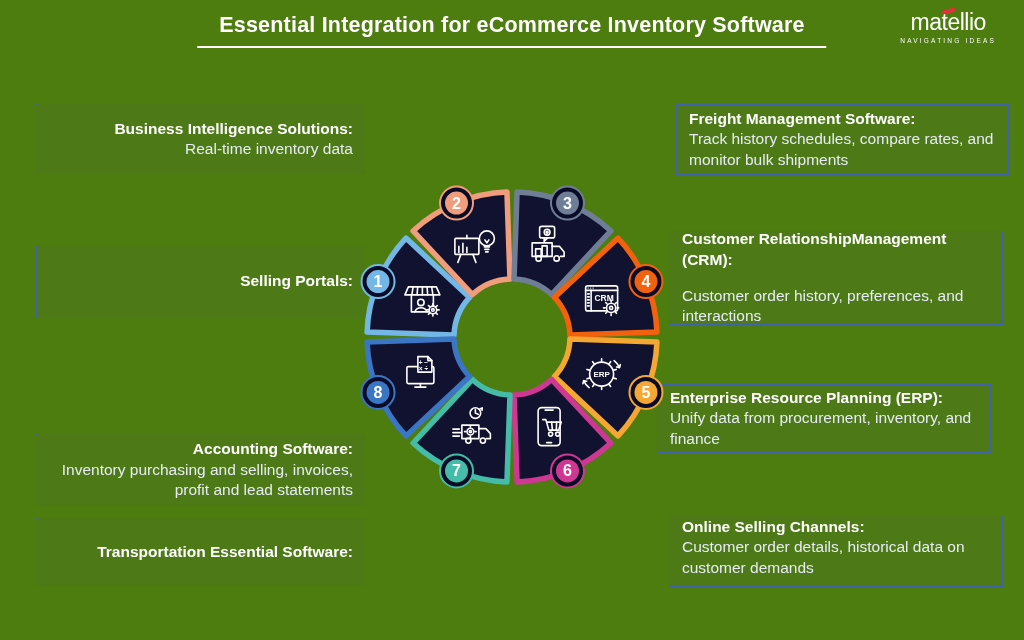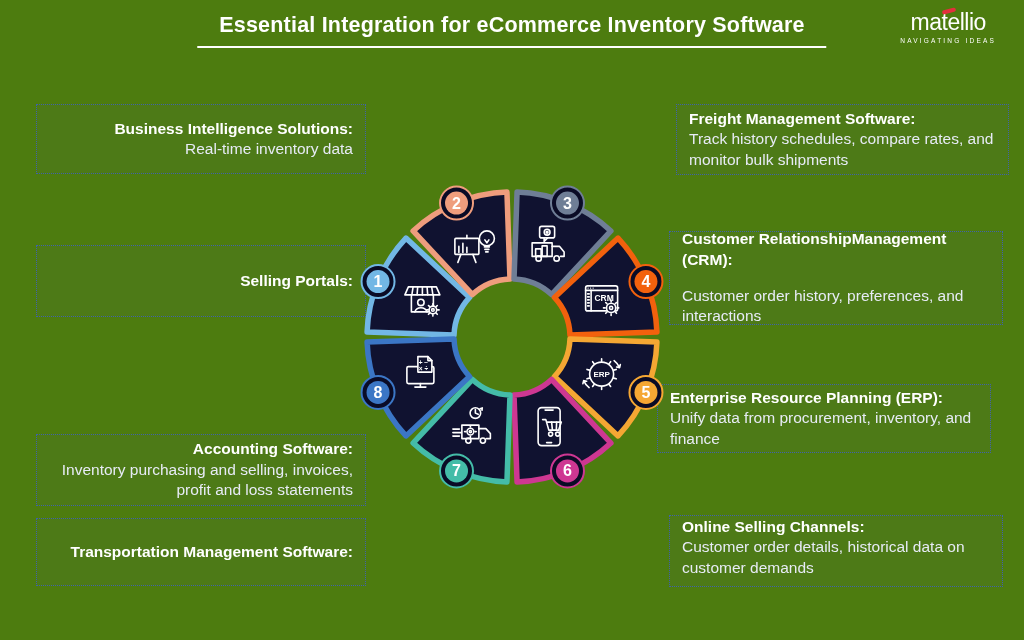--- a/index.html
+++ b/index.html
@@ -63,24 +63,24 @@
 
   <div class="ibox left l1">
     <div class="ibox-heading">Business Intelligence Solutions:</div>
     <div class="ibox-body">Real-time inventory data</div>
   </div>
   <div class="ibox left l2">
     <div class="ibox-heading">Selling Portals:</div>
   </div>
   <div class="ibox left l3">
     <div class="ibox-heading">Accounting Software:</div>
-    <div class="ibox-body">Inventory purchasing and selling, invoices, profit and loss statements</div>
+    <div class="ibox-body">Inventory purchasing and selling, invoices, profit and lead statements</div>
   </div>
   <div class="ibox left l4">
-    <div class="ibox-heading">Transportation Management Software:</div>
+    <div class="ibox-heading">Transportation Essential Software:</div>
   </div>
 
   <div class="ibox right r1">
     <div class="ibox-heading">Freight Management Software:</div>
     <div class="ibox-body">Track history schedules, compare rates, and monitor bulk shipments</div>
   </div>
   <div class="ibox right r2">
     <div class="ibox-heading">Customer RelationshipManagement (CRM):</div>
     <div class="ibox-body">Customer order history, preferences, and interactions</div>
   </div>

